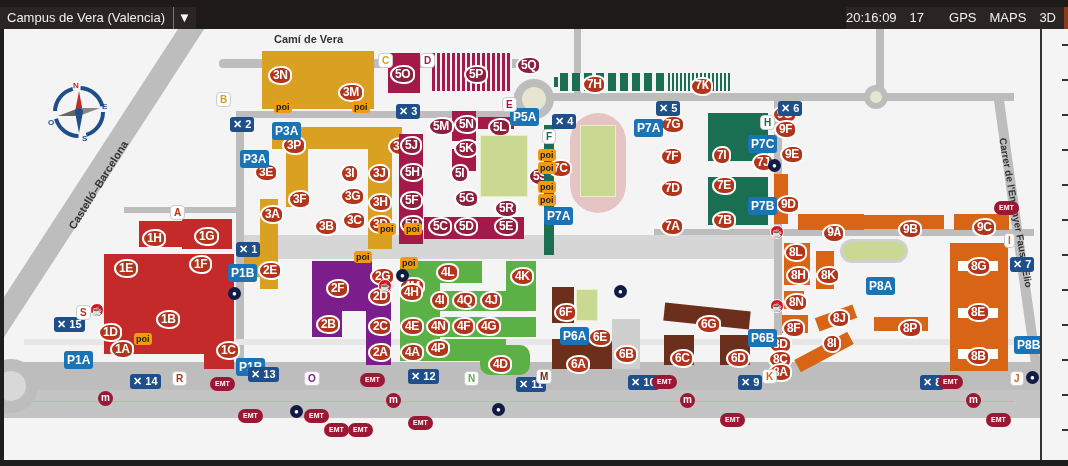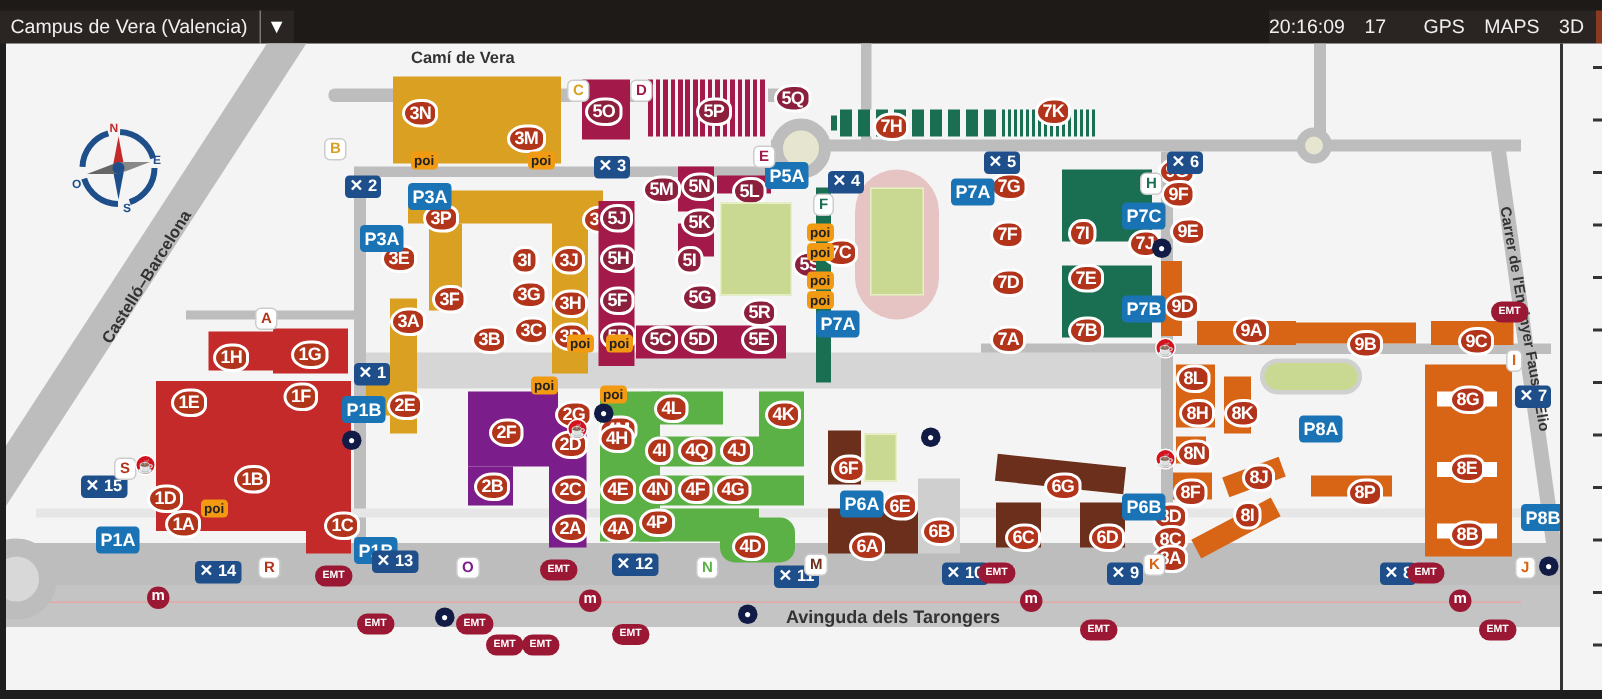--- a/index.html
+++ b/index.html
@@ -91,21 +91,20 @@
     <circle cx="33" cy="33" r="4" fill="#1e4f8a"></circle>
     <text x="27" y="9" font-size="8" font-weight="bold" fill="#c52a2a" font-family="Liberation Sans, sans-serif">N</text>
     <text x="56" y="30" font-size="8" font-weight="bold" fill="#1e4f8a" font-family="Liberation Sans, sans-serif">E</text>
     <text x="36" y="62" font-size="8" font-weight="bold" fill="#1e4f8a" font-family="Liberation Sans, sans-serif">S</text>
     <text x="2" y="46" font-size="8" font-weight="bold" fill="#1e4f8a" font-family="Liberation Sans, sans-serif">O</text>
   </svg>
 
   <div class="street" style="left:270px;top:4px;">Camí de Vera</div>
   <div class="street" style="left:62px;top:196px;transform:rotate(-58deg);transform-origin:left top;">Castelló–Barcelona</div>
   <div class="street" style="left:1004px;top:108px;transform:rotate(80deg);transform-origin:left top;font-size:10px;">Carrer de l'Enginyer Fausto Elio</div>
-  <div class="street" style="left:520px;top:375px;font-size:12px;">Avinguda dels Tarongers</div>
 
   <div class="bldg red" style="left:135px;top:192px;width:45px;height:26px;"></div>
   <div class="bldg red" style="left:178px;top:190px;width:50px;height:30px;"></div>
   <div class="bldg red" style="left:100px;top:225px;width:130px;height:100px;"></div>
   <div class="bldg red" style="left:200px;top:310px;width:30px;height:30px;"></div>
   <span class="lbl" style="left:138px;top:200px;text-align:center;">1H</span>
   <span class="lbl" style="left:190px;top:198px;">1G</span>
   <span class="lbl" style="left:110px;top:230px;">1E</span>
   <span class="lbl" style="left:185px;top:226px;">1F</span>
   <span class="lbl" style="left:152px;top:281px;">1B</span>
@@ -176,21 +175,21 @@
   <div class="track" style="left:566px;top:84px;width:56px;height:100px;"></div>
   <div class="field" style="left:576px;top:96px;width:36px;height:72px;"></div>
 
   <div class="bldg dkgreen" style="left:550px;top:48px;width:4px;height:10px;"></div>
   <div class="bldg dkgreen" style="left:556px;top:44px;width:110px;height:18px;background:repeating-linear-gradient(90deg,#1a6f52 0 8px,#f4f4f4 8px 12px);"></div>
   <div class="bldg dkgreen" style="left:668px;top:44px;width:60px;height:18px;background:repeating-linear-gradient(90deg,#1a6f52 0 2px,#f4f4f4 2px 4px);"></div>
   <div class="bldg dkgreen" style="left:540px;top:96px;width:10px;height:130px;"></div>
   <div class="bldg dkgreen" style="left:704px;top:84px;width:60px;height:48px;"></div>
   <div class="bldg dkgreen" style="left:704px;top:148px;width:60px;height:48px;"></div>
   <span class="lbl" style="left:578px;top:46px;">7H</span>
-  <span class="lbl" style="left:686px;top:36px;">7K</span>
+  <span class="lbl" style="left:686px;top:48px;font-family:Liberation Mono, monospace;">7K</span>
   <span class="lbl" style="left:544px;top:130px;">7C</span>
   <span class="lbl" style="left:656px;top:86px;">7G</span>
   <span class="lbl" style="left:656px;top:118px;">7F</span>
   <span class="lbl" style="left:656px;top:150px;">7D</span>
   <span class="lbl" style="left:656px;top:188px;">7A</span>
   <span class="lbl" style="left:748px;top:90px;margin-top:34px;">7J</span>
   <span class="lbl" style="left:708px;top:117px;">7I</span>
   <span class="lbl" style="left:708px;top:147px;">7E</span>
   <span class="lbl" style="left:708px;top:182px;">7B</span>
 
@@ -232,21 +231,21 @@
   <span class="lbl" style="left:722px;top:320px;">6D</span>
 
   <div class="bldg orange" style="left:770px;top:145px;width:14px;height:50px;"></div>
   <div class="bldg orange" style="left:794px;top:185px;width:66px;height:16px;"></div>
   <div class="bldg orange" style="left:860px;top:186px;width:80px;height:14px;"></div>
   <div class="bldg orange" style="left:950px;top:185px;width:55px;height:16px;"></div>
   <span class="lbl" style="left:768px;top:76px;">9G</span>
   <span class="lbl" style="left:770px;top:91px;">9F</span>
   <span class="lbl" style="left:776px;top:116px;">9E</span>
   <span class="lbl" style="left:772px;top:166px;">9D</span>
-  <span class="lbl" style="left:818px;top:182px;">9A</span>
+  <span class="lbl" style="left:818px;top:195px;font-family:Liberation Mono, monospace;">9A</span>
   <span class="lbl" style="left:894px;top:191px;">9B</span>
   <span class="lbl" style="left:968px;top:189px;">9C</span>
 
   <div class="bldg orange" style="left:780px;top:214px;width:26px;height:42px;"></div>
   <div class="bldg orange" style="left:812px;top:222px;width:18px;height:38px;"></div>
   <div class="bldg" style="left:836px;top:210px;width:68px;height:24px;border-radius:12px;border:3px solid #d0d0d0;background:#c9d992;"></div>
   <div class="bldg orange" style="left:780px;top:262px;width:20px;height:18px;"></div>
   <div class="bldg orange" style="left:778px;top:286px;width:26px;height:18px;"></div>
   <div class="bldg orange" style="left:812px;top:282px;width:40px;height:14px;transform:rotate(-20deg);"></div>
   <div class="bldg orange" style="left:790px;top:316px;width:60px;height:14px;transform:rotate(-28deg);"></div>

